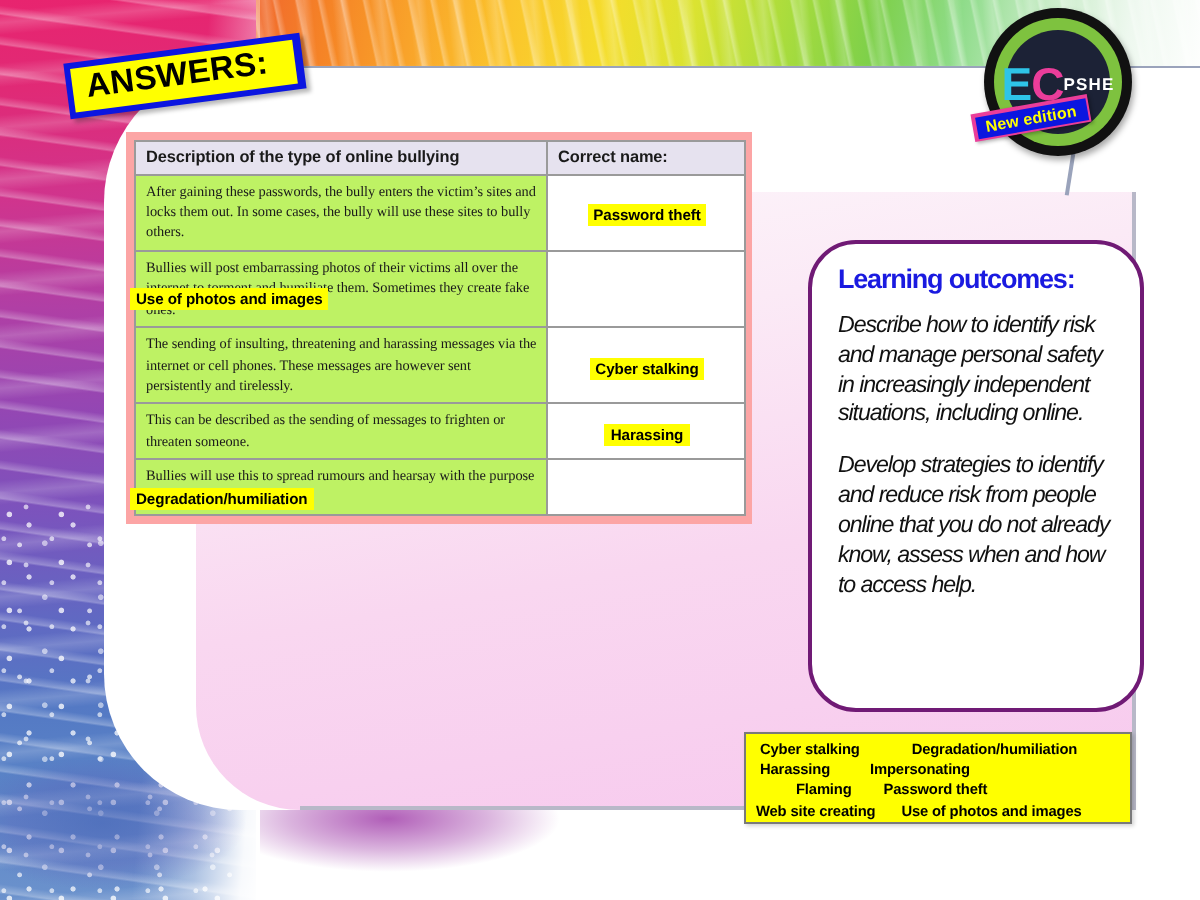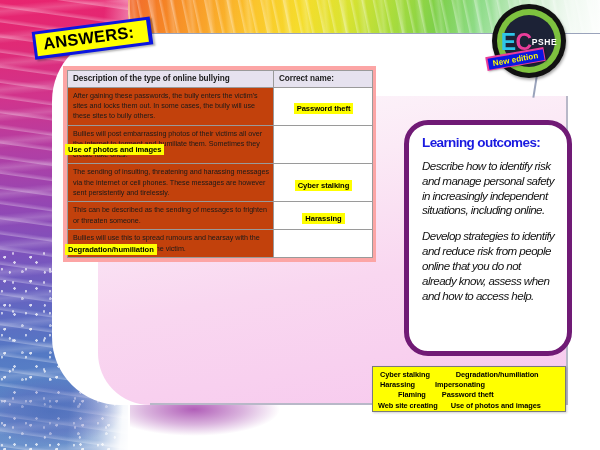--- a/index.html
+++ b/index.html
@@ -189,44 +189,45 @@
   }
   table.qt th{
     background:#e6e2ef;
     font-size:8.2px;font-weight:bold;color:#1a1a1a;
     text-align:left;padding:3px 5px 3.5px 5px;
     letter-spacing:-.05px;
   }
   .col-desc{width:206px;}
   .col-name{width:99px;}
   td.desc{
-    background:#c2410c;
+    background:#bef264;
     font-size:7.2px;line-height:1.45;color:#1a1a1a;
     vertical-align:top;padding-top:4px;
     letter-spacing:-.03px;
+    font-family:Liberation Serif, serif;
   }
   td.ans{
     background:#ffffff;text-align:center;
   }
   .hl{
     display:inline-block;
     background:#ffff00;color:#000;
     font-weight:bold;font-size:7.6px;
     padding:1px 3px;
     white-space:nowrap;
     letter-spacing:-.05px;
   }
   td.ans.overflow{overflow:visible;}
   td.ans.overflow .hl{position:absolute;left:0;transform:translateX(-2px);}
 
   
   .lo-box{
     position:absolute;left:404px;top:120px;width:168px;height:236px;
     background:#ffffff;
-    border:5px solid #701a75;
+    border:2px solid #701a75;
     border-radius:24px;
     z-index:30;
     padding:10px 12px 8px 13px;
     box-sizing:border-box;
   }
   .lo-title{
     color:#1a1ae0;font-weight:bold;font-size:13.5px;
     letter-spacing:-.6px;margin-bottom:9px;
   }
   .lo-p{

